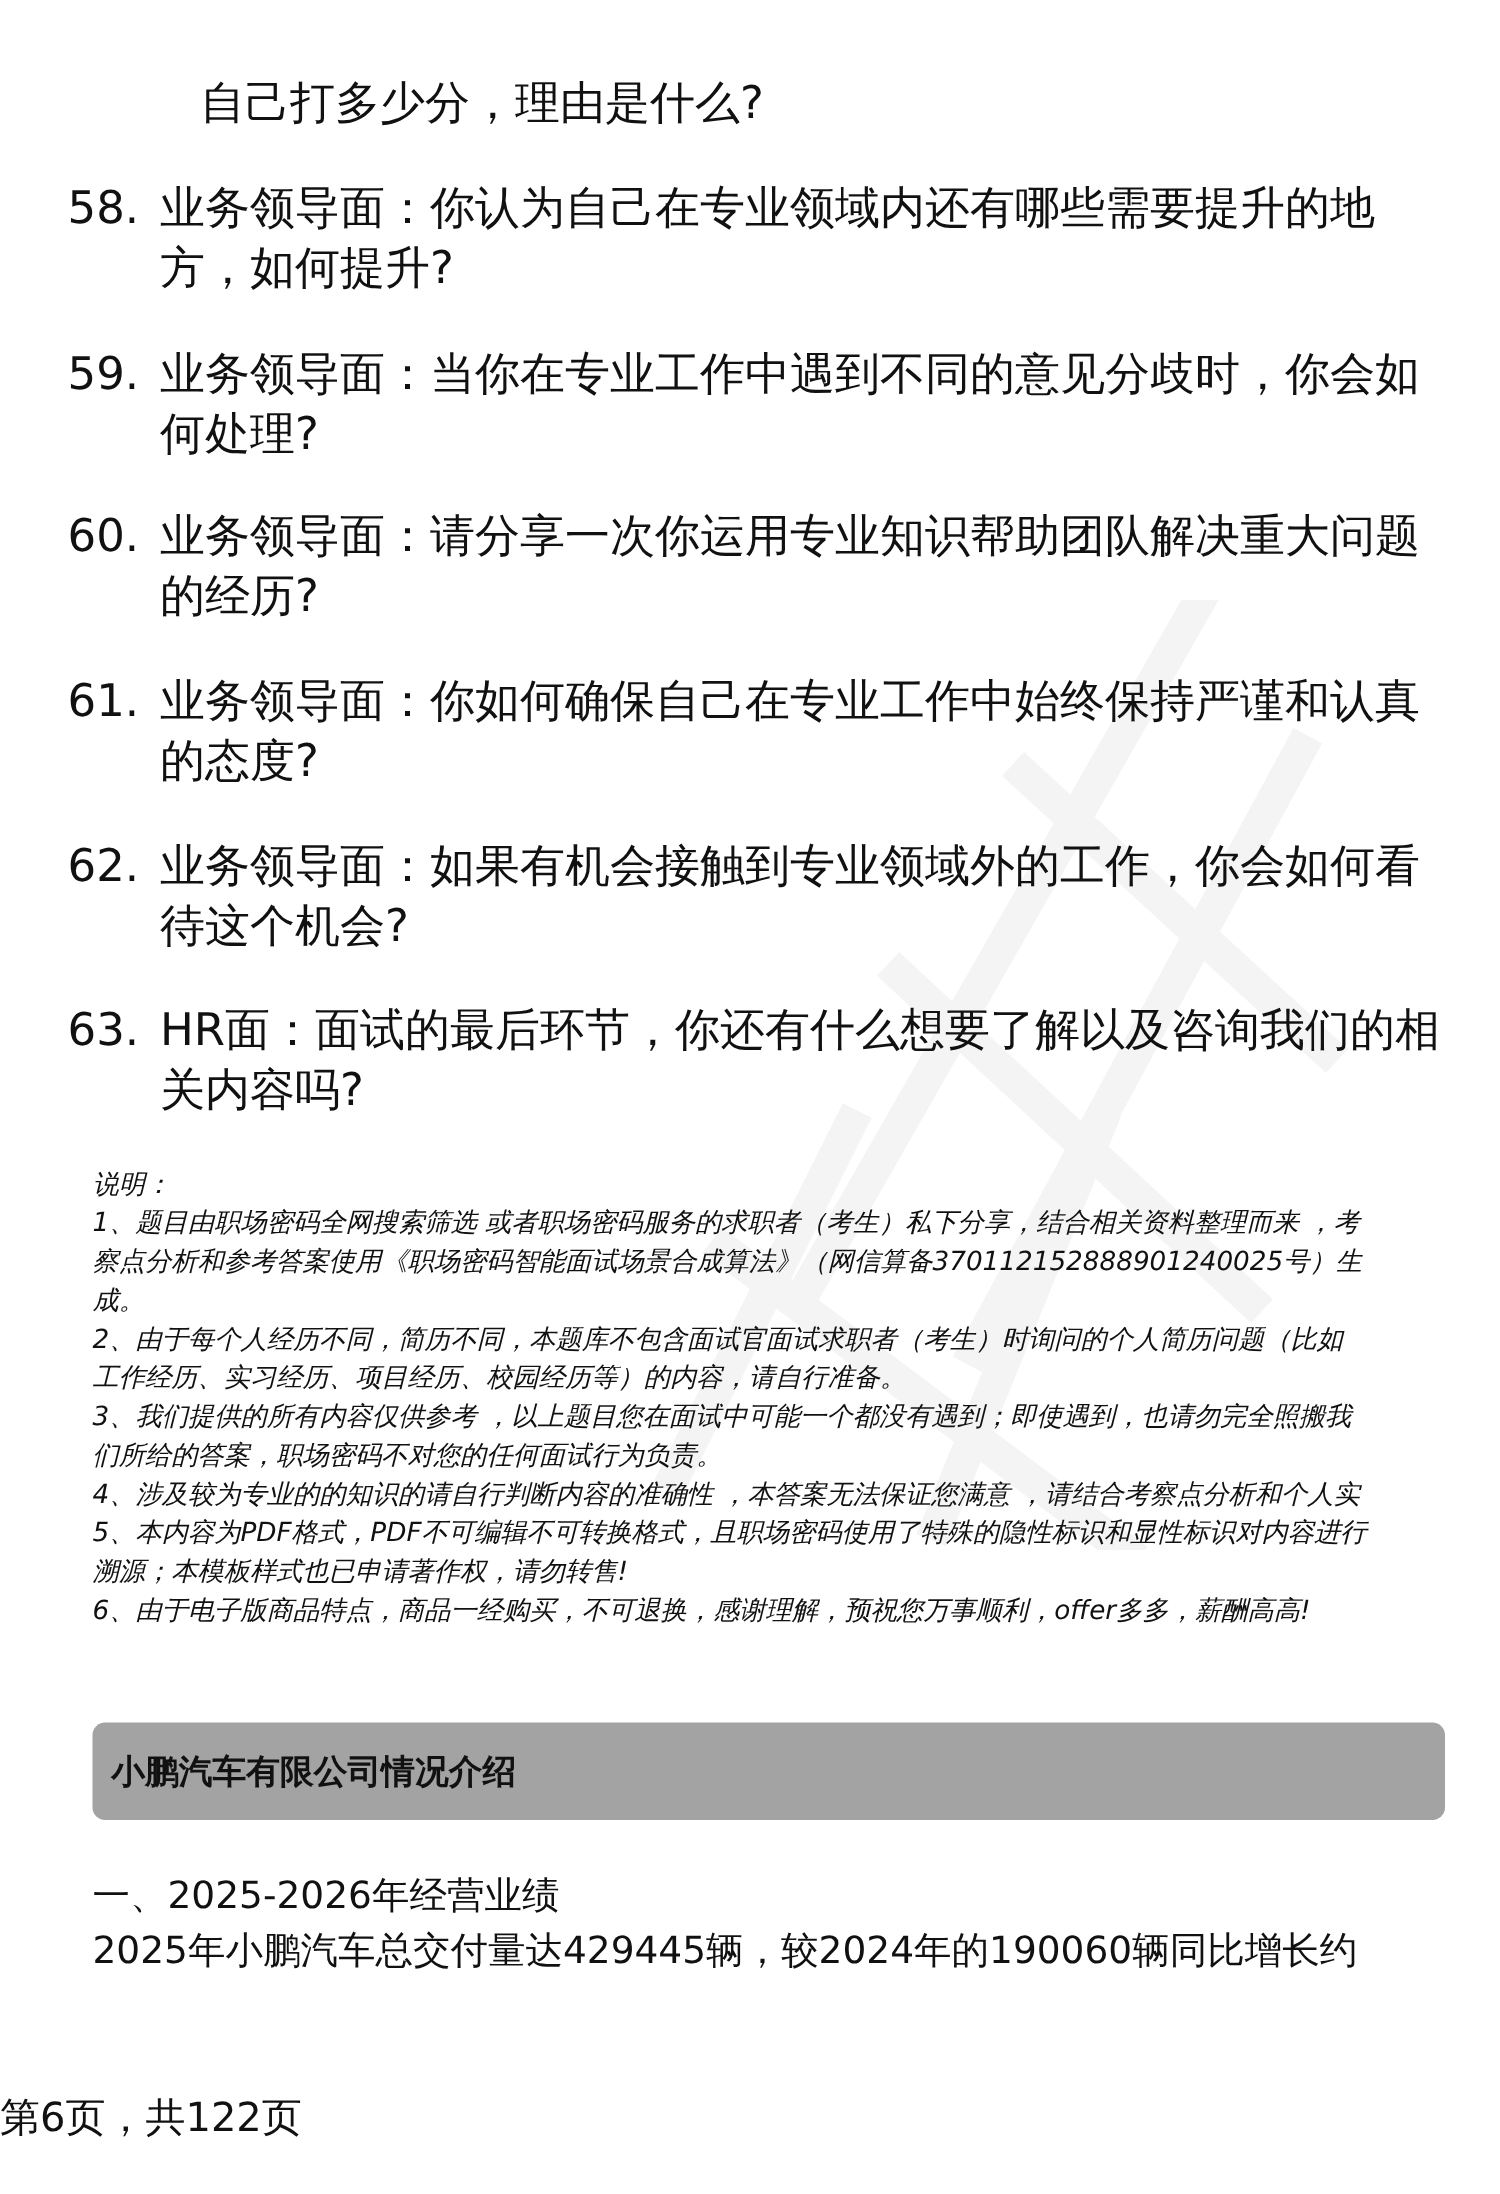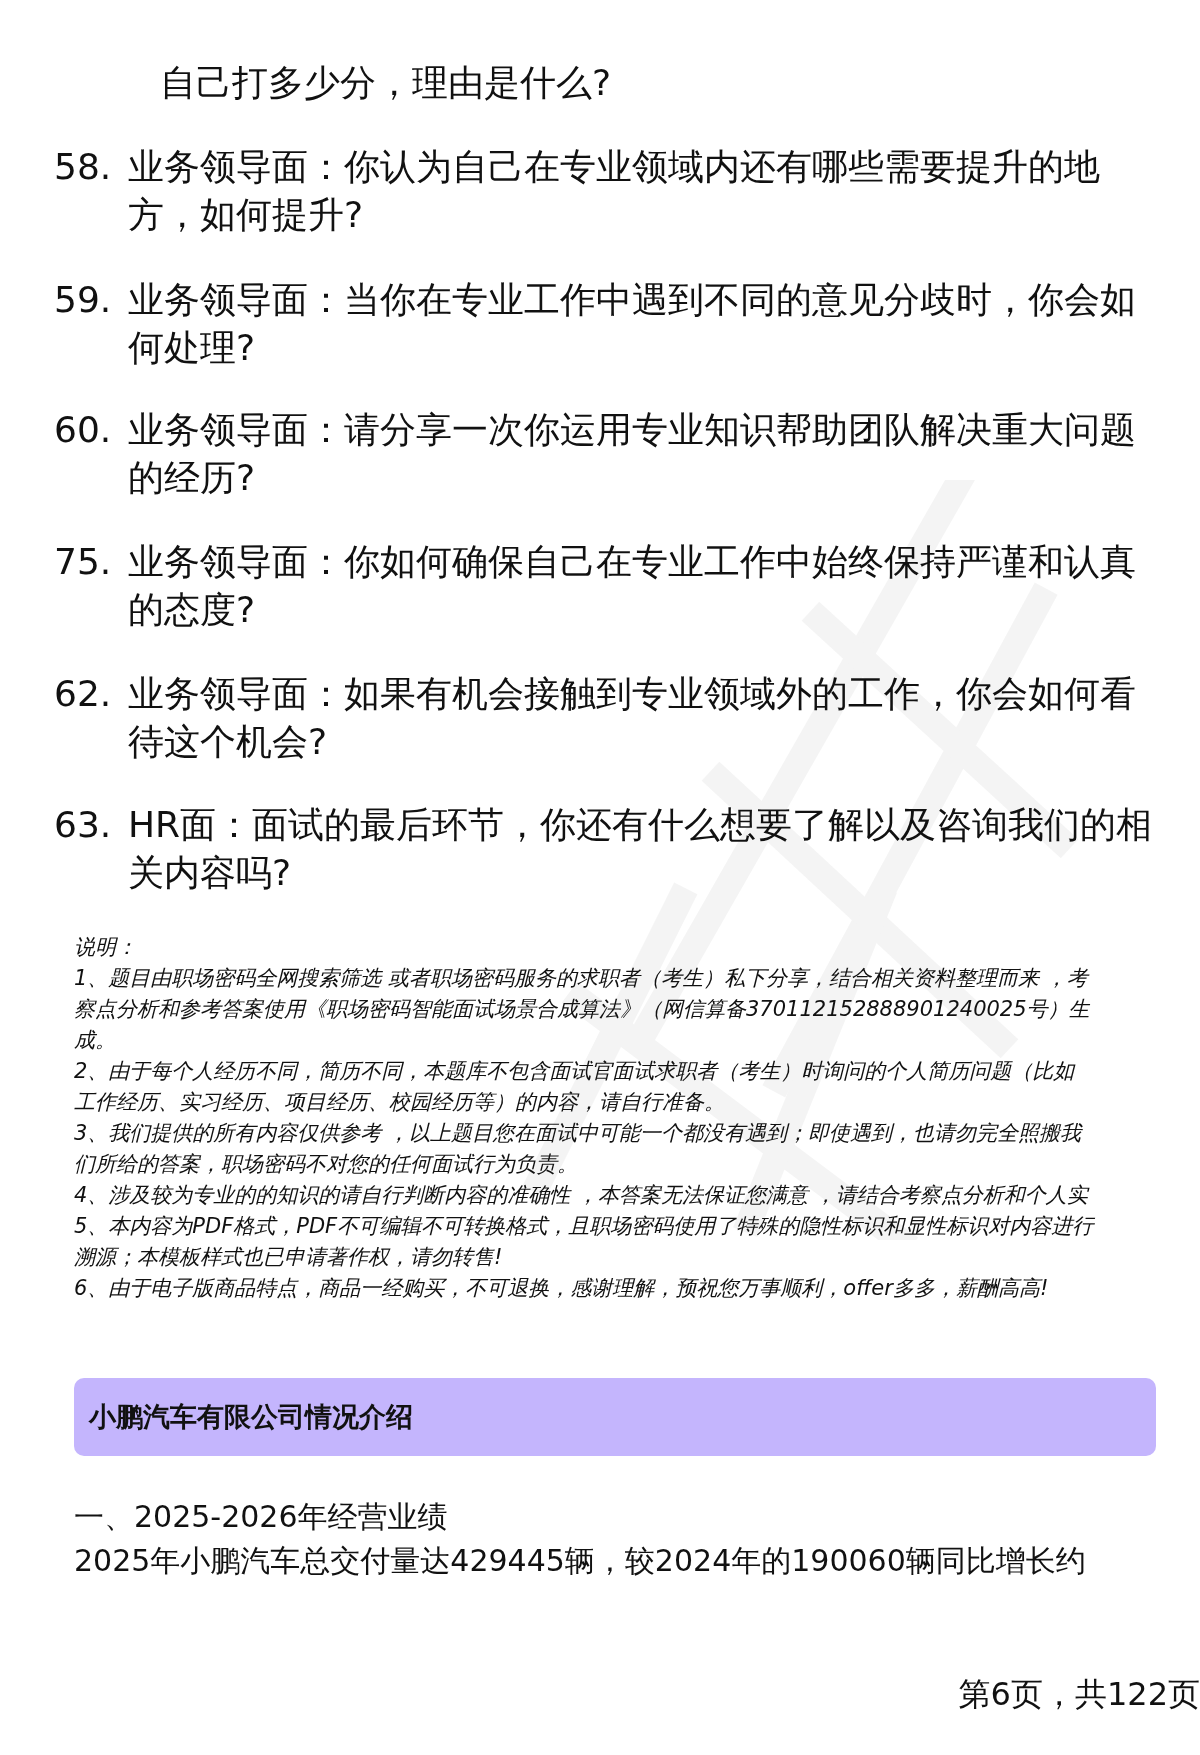--- a/index.html
+++ b/index.html
@@ -62,21 +62,21 @@
   .notes p {
     margin: 0;
     font-style: italic;
   }
   .banner {
     position: absolute;
     left: 74px;
     top: 1378px;
     width: 1082px;
     height: 78px;
-    background: #c4b5fd;
+    background: #a3a3a3;
     border-radius: 10px;
     display: flex;
     align-items: center;
   }
   .banner-title {
     margin-left: 15px;
     font-size: 27px;
     font-weight: bold;
     color: #111111;
   }
@@ -92,21 +92,21 @@
     left: 74px;
     top: 1541px;
     font-size: 30px;
     line-height: 40px;
   }
   .footer {
     position: absolute;
     left: 0;
     width: 1200px;
     top: 1672px;
-    text-align: right;
+    text-align: left;
     font-size: 32px;
     line-height: 44px;
   }
 </style>
 </head>
 <body>
 
 <svg class="watermark" viewBox="0 0 560 760" xmlns="http://www.w3.org/2000/svg">
   <g fill="none" stroke="#ececec" stroke-width="26" stroke-linecap="square">
     <path d="M440 0 L120 560"></path>
@@ -139,21 +139,21 @@
 
 <div class="q-row" style="top:406px;">
   <span class="q-num">60.</span>
   <div class="q-body">
     <div>业务领导面：请分享一次你运用专业知识帮助团队解决重大问题</div>
     <div>的经历?</div>
   </div>
 </div>
 
 <div class="q-row" style="top:538px;">
-  <span class="q-num">75.</span>
+  <span class="q-num">61.</span>
   <div class="q-body">
     <div>业务领导面：你如何确保自己在专业工作中始终保持严谨和认真</div>
     <div>的态度?</div>
   </div>
 </div>
 
 <div class="q-row" style="top:670px;">
   <span class="q-num">62.</span>
   <div class="q-body">
     <div>业务领导面：如果有机会接触到专业领域外的工作，你会如何看</div>

